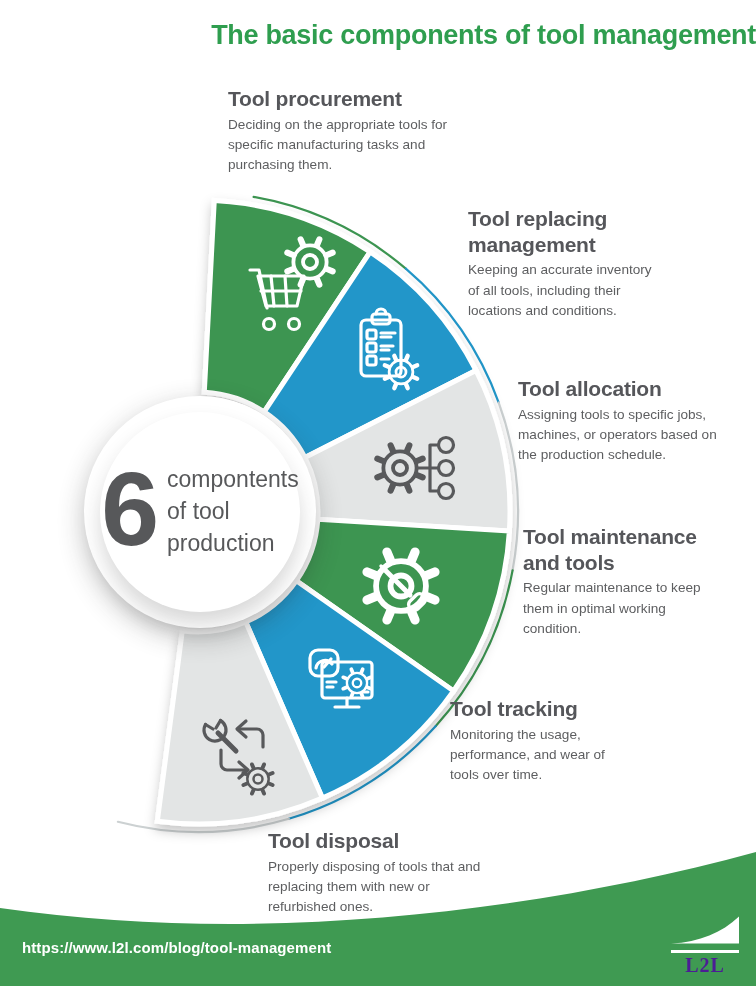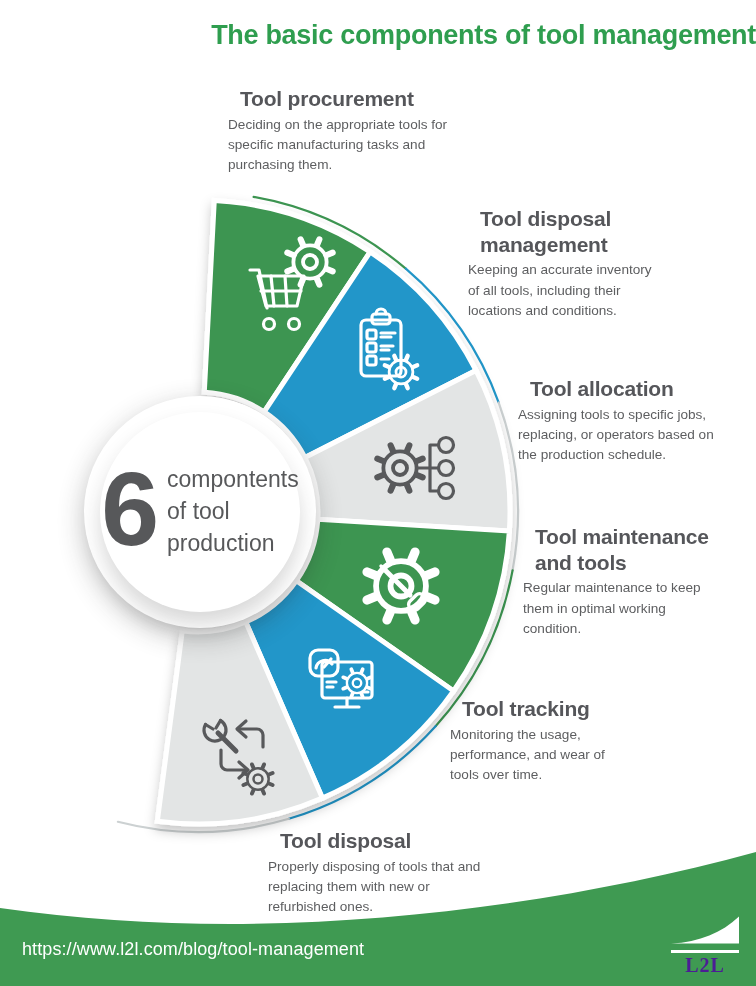--- a/index.html
+++ b/index.html
@@ -23,21 +23,21 @@
   .circle-inner{
     position:absolute;left:16px;top:16px;width:200px;height:200px;border-radius:50%;
     background:#fff;box-shadow:0 12px 20px rgba(40,40,40,.18);
     display:flex;align-items:center;justify-content:center;gap:8px;
   }
   .big-number{font-size:104px;font-weight:700;color:#57585a;line-height:1;margin-top:-6px;}
   .center-lines{font-size:23px;color:#57585a;line-height:1.38;}
   
   .block{position:absolute;z-index:3;}
   .block h2{
-    margin:0 0 3px 12px;font-size:21px;font-weight:700;color:#55565a;
+    margin:0 0 3px 0;font-size:21px;font-weight:700;color:#55565a;
     line-height:1.22;letter-spacing:-0.2px;
   }
   .block p{margin:0;font-size:13.6px;color:#5d5e60;line-height:1.5;}
   #b1{left:228px;top:86px;width:250px;}
   #b1 p{width:246px;}
   #b2{left:468px;top:206px;width:205px;}
   #b2 h2{width:180px;}
   #b2 p{width:198px;}
   #b3{left:518px;top:376px;width:230px;}
   #b3 p{width:218px;}
@@ -45,21 +45,21 @@
   #b4 h2{width:205px;}
   #b4 p{width:188px;}
   #b5{left:450px;top:696px;width:220px;}
   #b5 p{width:172px;}
   #b6{left:268px;top:828px;width:250px;}
   #b6 p{width:220px;}
   
   #footer-wave{position:absolute;left:0;top:836px;z-index:4;}
   .footer-url{
     position:absolute;left:22px;top:939px;z-index:5;color:#fff;
-    font-size:18px;font-weight:400;letter-spacing:0.1px;
+    font-size:15px;font-weight:700;letter-spacing:0.1px;
   }
   .logo{position:absolute;right:16px;top:916px;width:70px;z-index:5;text-align:center;}
   .logo-rule{width:68px;height:3px;background:#fff;margin:2px auto 0 auto;}
   .logo-text{color:#4c1d95;font-size:20px;font-weight:700;letter-spacing:1px;line-height:1.2;font-family:Liberation Serif, serif;}
 </style>
 </head>
 <body>
 
 <div id="canvas">
 
@@ -163,26 +163,26 @@
         <div>production</div>
       </div>
     </div>
   </div>
 
   <div class="block" id="b1">
     <h2>Tool procurement</h2>
     <p>Deciding on the appropriate tools for specific manufacturing tasks and purchasing them.</p>
   </div>
   <div class="block" id="b2">
-    <h2>Tool disposal management</h2>
+    <h2>Tool replacing management</h2>
     <p>Keeping an accurate inventory of all tools, including their locations and conditions.</p>
   </div>
   <div class="block" id="b3">
     <h2>Tool allocation</h2>
-    <p>Assigning tools to specific jobs, replacing, or operators based on the production schedule.</p>
+    <p>Assigning tools to specific jobs, machines, or operators based on the production schedule.</p>
   </div>
   <div class="block" id="b4">
     <h2>Tool maintenance and tools</h2>
     <p>Regular maintenance to keep them in optimal working condition.</p>
   </div>
   <div class="block" id="b5">
     <h2>Tool tracking</h2>
     <p>Monitoring the usage, performance, and wear of tools over time.</p>
   </div>
   <div class="block" id="b6">

